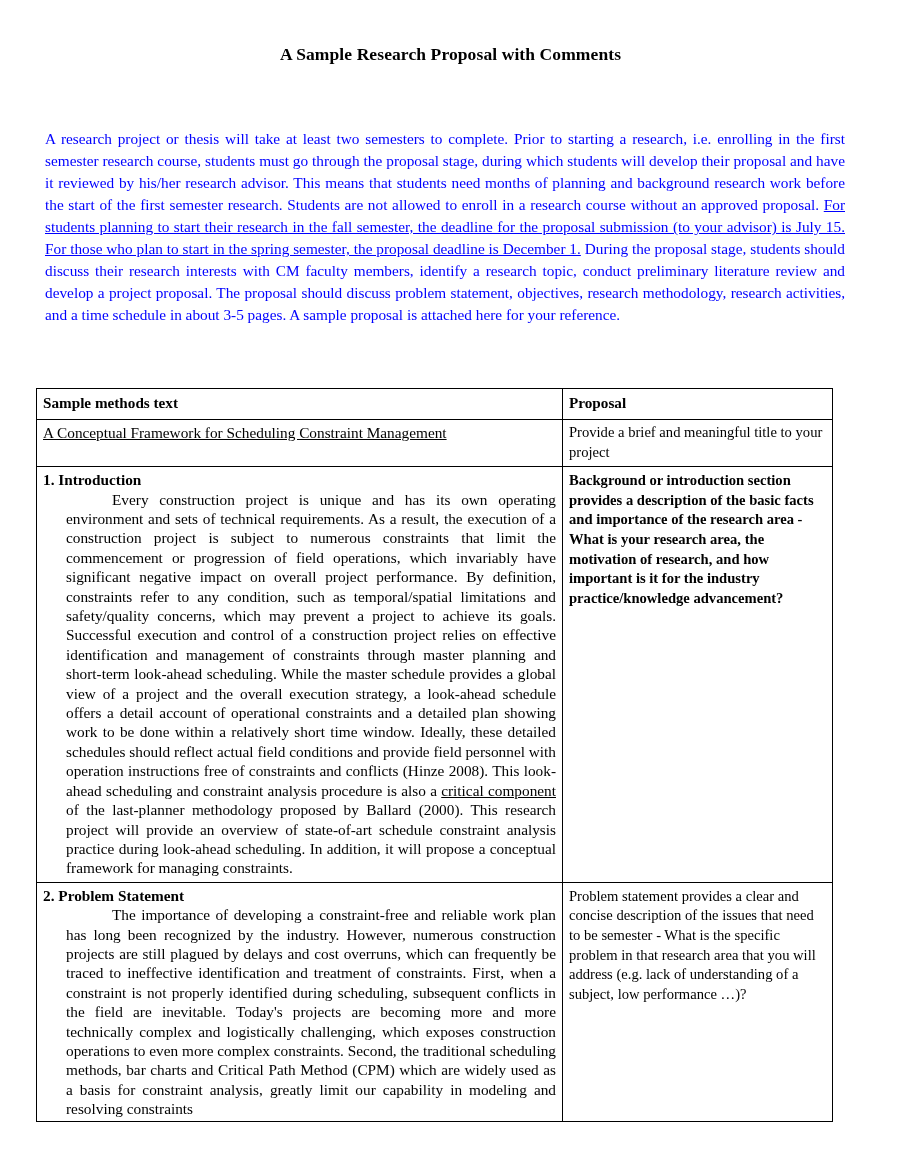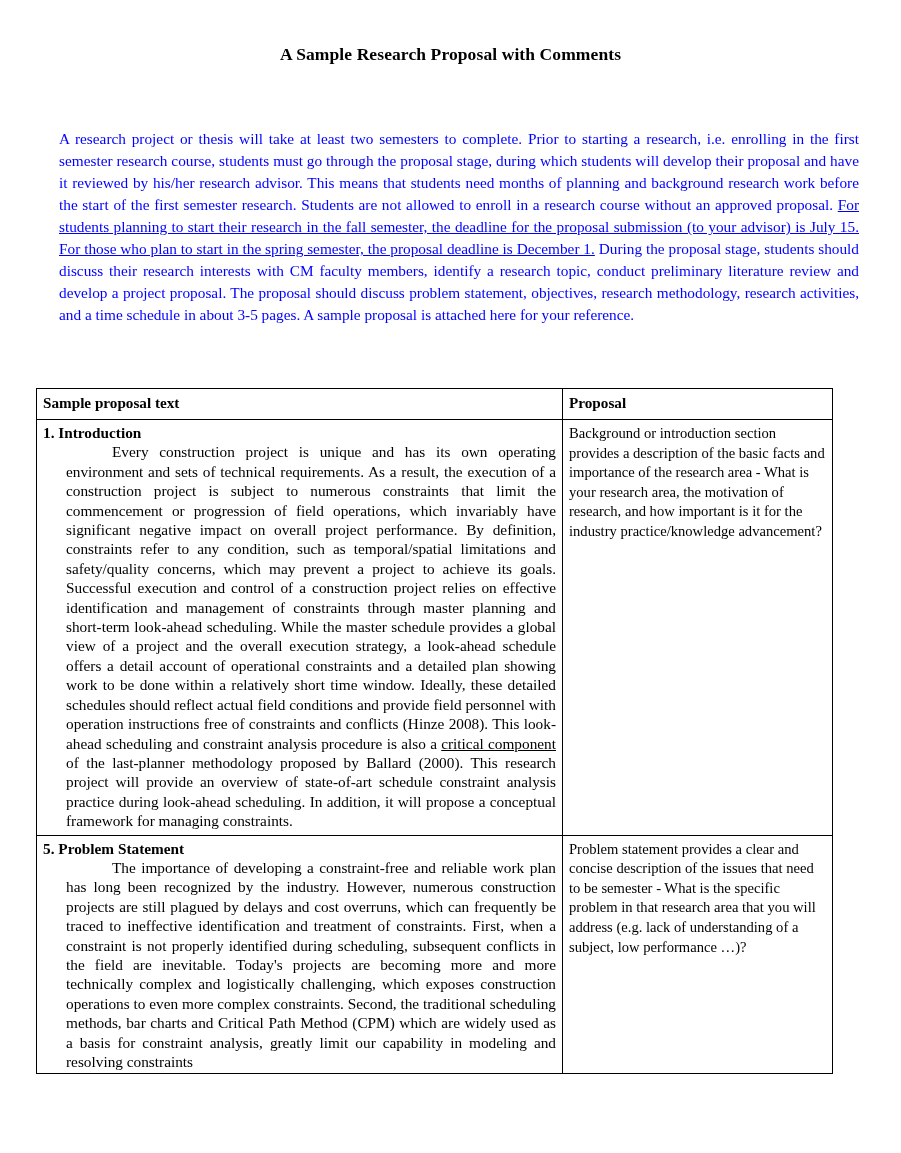--- a/index.html
+++ b/index.html
@@ -28,21 +28,21 @@
     font-size: 17.5px;
     font-weight: bold;
     letter-spacing: 0.1px;
     margin: 0;
     padding-top: 44px;
   }
 
   
   .intro {
     position: absolute;
-    left: 59px;
+    left: 45px;
     top: 113px;
     width: 800px;
     color: #0000ff;
     font-size: 15.3px;
     line-height: 22.0px;
     text-align: justify;
     text-justify: inter-word;
   }
   .intro .u { text-decoration: underline; }
 
@@ -97,21 +97,21 @@
     margin-bottom: 0px;
   }
   .body-para {
     display: block;
     text-indent: 46px;
     margin-left: 23px;
   }
   .body-para .u { text-decoration: underline; }
 
   .row-intro .cell-text { }
-  .row-intro .cell-cmt  { padding-top: 4px; }
+  .row-intro .cell-cmt  { padding-top: 4px; font-weight: bold; }
   .row-problem .cell-cmt { padding-top: 4px; }
   .row-problem .cell-text { padding-bottom: 2px; }
 </style>
 </head>
 <body>
 
 <div class="page">
 
   <h1 class="doc-title">A Sample Research Proposal with Comments</h1>
 
@@ -119,40 +119,48 @@
     <span>A research project or thesis will take at least two semesters to complete. Prior to starting a research, i.e. enrolling in the first semester research course, students must go through the proposal stage, during which students will develop their proposal and have it reviewed by his/her research advisor. This means that students need months of planning and background research work before the start of the first semester research. Students are not allowed to enroll in a research course without an approved proposal. </span><span class="u">For students planning to start their research in the fall semester, the deadline for the proposal submission (to your advisor) is July 15. For those who plan to start in the spring semester, the proposal deadline is December 1.</span><span> During the proposal stage, students should discuss their research interests with CM faculty members, identify a research topic, conduct preliminary literature review and develop a project proposal. The proposal should discuss problem statement, objectives, research methodology, research activities, and a time schedule in about 3-5 pages. A sample proposal is attached here for your reference.</span>
   </p>
 
   <table class="proposal-table">
     <colgroup>
       <col class="col-text">
       <col class="col-cmt">
     </colgroup>
     <thead>
       <tr>
-        <th class="hdr">Sample proposal text</th>
+        <th class="hdr">Sample methods text</th>
         <th class="hdr">Proposal</th>
       </tr>
     </thead>
     <tbody>
 
+      <tr class="row-proposal-title">
+        <td class="cell-text row-title-cell">
+          <span class="proposal-title">A Conceptual Framework for Scheduling Constraint Management</span>
+        </td>
+        <td class="cell-cmt">
+          <span>Provide a brief and meaningful title to your project</span>
+        </td>
+      </tr>
 
       <tr class="row-intro">
         <td class="cell-text">
           <span class="sec-head">1. Introduction</span>
           <span class="body-para"><span>Every construction project is unique and has its own operating environment and sets of technical requirements. As a result, the execution of a construction project is subject to numerous constraints that limit the commencement or progression of field operations, which invariably have significant negative impact on overall project performance. By definition, constraints refer to any condition, such as temporal/spatial limitations and safety/quality concerns, which may prevent a project to achieve its goals. Successful execution and control of a construction project relies on effective identification and management of constraints through master planning and short-term look-ahead scheduling. While the master schedule provides a global view of a project and the overall execution strategy, a look-ahead schedule offers a detail account of operational constraints and a detailed plan showing work to be done within a relatively short time window. Ideally, these detailed schedules should reflect actual field conditions and provide field personnel with operation instructions free of constraints and conflicts (Hinze 2008). This look-ahead scheduling and constraint analysis procedure is also a </span><span class="u">critical component</span><span> of the last-planner methodology proposed by Ballard (2000). This research project will provide an overview of state-of-art schedule constraint analysis practice during look-ahead scheduling. In addition, it will propose a conceptual framework for managing constraints.</span></span>
         </td>
         <td class="cell-cmt">
           <span>Background or introduction section provides a description of the basic facts and importance of the research area - What is your research area, the motivation of research, and how important is it for the industry practice/knowledge advancement?</span>
         </td>
       </tr>
 
       <tr class="row-problem">
         <td class="cell-text">
-          <span class="sec-head">5. Problem Statement</span>
+          <span class="sec-head">2. Problem Statement</span>
           <span class="body-para">The importance of developing a constraint-free and reliable work plan has long been recognized by the industry. However, numerous construction projects are still plagued by delays and cost overruns, which can frequently be traced to ineffective identification and treatment of constraints. First, when a constraint is not properly identified during scheduling, subsequent conflicts in the field are inevitable. Today's projects are becoming more and more technically complex and logistically challenging, which exposes construction operations to even more complex constraints. Second, the traditional scheduling methods, bar charts and Critical Path Method (CPM) which are widely used as a basis for constraint analysis, greatly limit our capability in modeling and resolving constraints</span>
         </td>
         <td class="cell-cmt">
           <span>Problem statement provides a clear and concise description of the issues that need to be semester - What is the specific problem in that research area that you will address (e.g. lack of understanding of a subject, low performance …)?</span>
         </td>
       </tr>
 
     </tbody>
   </table>
 

